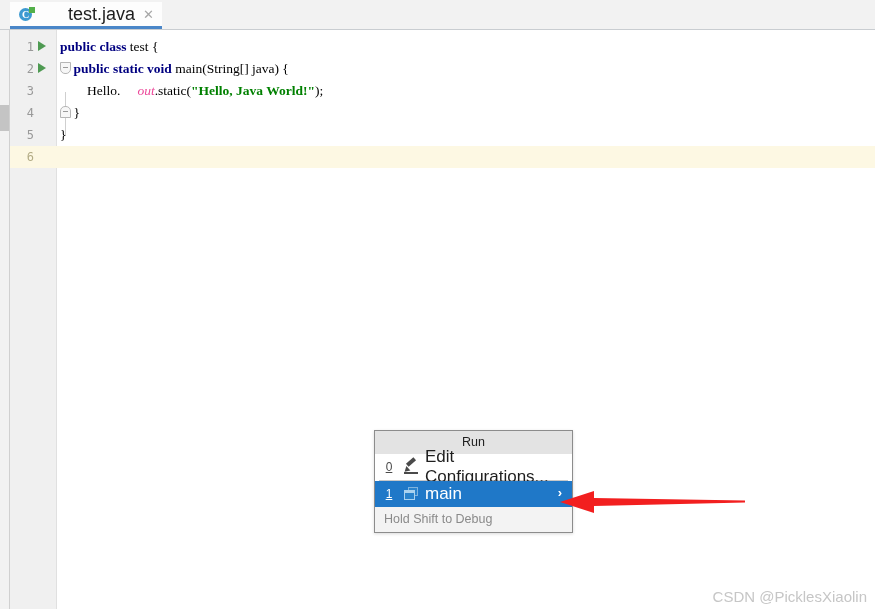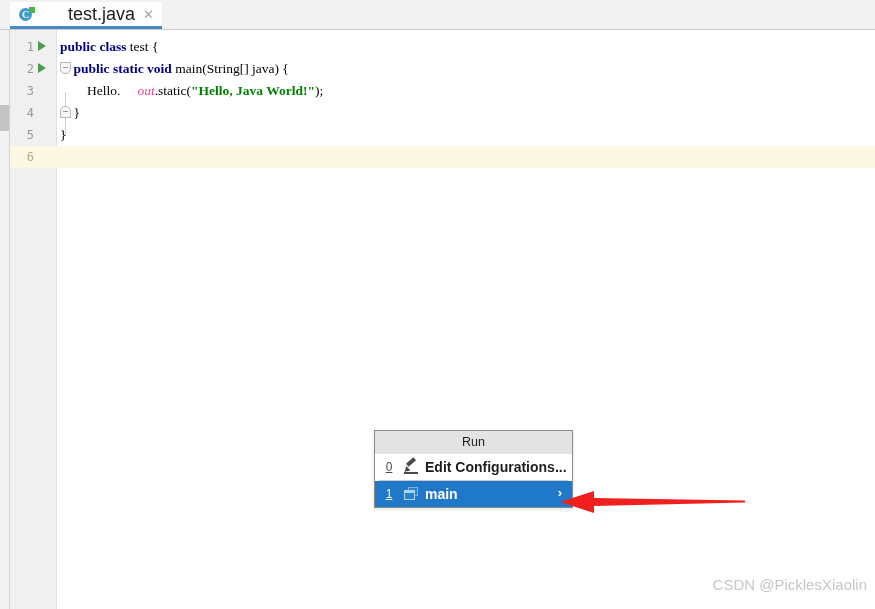--- a/index.html
+++ b/index.html
@@ -274,24 +274,23 @@
   .selected .winicon .front { border-color: #a9d2ef; background: #2a83cc; }
   .winicon .front::before {
     content: "";
     position: absolute;
     left: 0; top: 0;
     right: 0; height: 2px;
     background: #9fb2c0;
   }
   .selected .winicon .front::before { background: #a9d2ef; }
   .row-label {
-    font-size: 14px;
+    font-size: 17px;
     color: #1e1e1e;
     padding-left: 4px;
-    font-weight: bold;
   }
   .selected .row-label { color: #ffffff; }
   .row-chevron {
     position: absolute;
     right: 10px;
     top: 4px;
     font-size: 13px;
     color: #ffffff;
     font-weight: bold;
   }
@@ -309,21 +308,21 @@
   #arrow-annotation {
     position: absolute;
     left: 560px; top: 486px;
     width: 185px; height: 32px;
     pointer-events: none;
   }
 
   
   #watermark {
     position: absolute;
-    right: 8px; bottom: 16px;
+    right: 8px; bottom: 4px;
     font-size: 15px;
     color: #c6c6c6;
     white-space: nowrap;
     margin-left: 48px;
   }
 </style>
 </head>
 <body>
 
 <div id="ide">
@@ -395,20 +394,21 @@
         <div class="popup-row selected">
           <span class="row-key">1</span>
           <span class="row-icon winicon">
             <span class="back"></span>
             <span class="front"></span>
           </span>
           <span class="row-label">main</span>
           <span class="row-chevron">›</span>
         </div>
       </div>
+    <div id="popup-footer">Hold Shift to Debug</div>
   </div>
 
   <div id="arrow-annotation">
     <svg width="185" height="32" viewBox="0 0 185 32">
       <polygon id="arrow-shape" points="0,16 34,5 34,12 185,14.5 185,16.5 34,20 34,27" fill="#f21f1f"></polygon>
     </svg>
   </div>
 
   <div id="watermark">CSDN @PicklesXiaolin</div>
 

